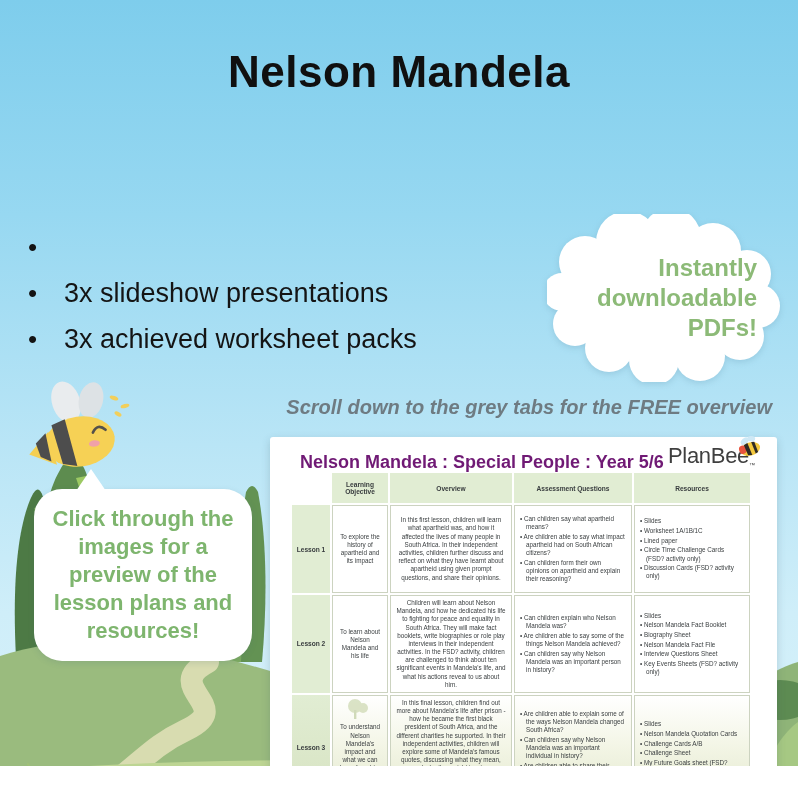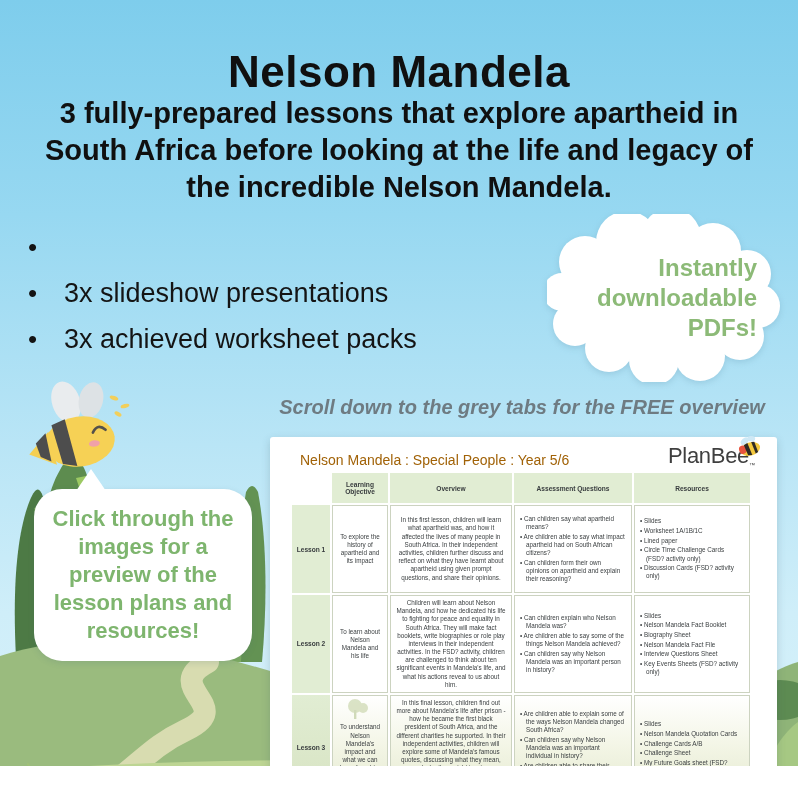--- a/index.html
+++ b/index.html
@@ -15,34 +15,34 @@
     font-size:29px;font-weight:bold;line-height:37px;color:#101010;}
   .bullets{position:absolute;top:224px;left:28px;}
   .bullet-row{display:flex;align-items:center;height:46px;font-size:27px;color:#141414;}
   .bullet-dot{width:36px;text-align:left;font-size:26px;}
   
   .cloud{position:absolute;left:547px;top:214px;width:242px;height:168px;}
   .cloud svg{position:absolute;inset:0;filter:drop-shadow(0 2px 3px rgba(110,160,185,.35));}
   .cloud-text{position:absolute;inset:0;display:flex;align-items:center;justify-content:center;
     text-align:right;padding:0 32px;font-size:24px;line-height:30px;font-weight:bold;color:#8cba77;}
   
-  .scroll-hint{position:absolute;top:396px;left:272px;width:500px;text-align:center;
+  .scroll-hint{position:absolute;top:396px;left:272px;width:500px;text-align:right;
     font-size:20px;font-weight:bold;font-style:italic;color:#6e7b82;}
   
   .bee{position:absolute;left:14px;top:378px;width:120px;height:94px;}
   
   .bubble{position:absolute;left:34px;top:489px;width:202px;background:#fff;border-radius:28px;
     box-shadow:0 2px 6px rgba(70,110,120,.18);padding:16px 8px;text-align:center;
     font-size:22px;line-height:28px;font-weight:bold;color:#7eb56e;z-index:3;}
   .bubble-pointer{position:absolute;top:-20px;left:42px;width:0;height:0;
     border-left:15px solid transparent;border-right:15px solid transparent;border-bottom:22px solid #fff;}
   
   .doc{position:absolute;left:270px;top:437px;width:507px;height:348px;background:#fff;
     border-radius:3px;box-shadow:0 3px 9px rgba(50,80,90,.22);z-index:2;}
-  .doc-title{position:absolute;left:30px;top:15px;font-size:14px;font-weight:normal;color:#a16207;}
+  .doc-title{position:absolute;left:30px;top:15px;font-size:18px;font-weight:bold;color:#701a75;}
   .logo{position:absolute;right:22px;top:6px;height:30px;}
   .logo-text{font-size:22px;color:#3f3f3f;letter-spacing:-0.3px;}
   .logo-tm{font-size:6px;color:#3f3f3f;vertical-align:sub;}
   .logo-bee{position:absolute;right:-10px;top:-9px;}
   .doc-table{position:absolute;left:20px;top:34px;border-collapse:separate;border-spacing:2px;
     table-layout:fixed;color:#3c4042;}
   .doc-table td{vertical-align:middle;}
   .hcell{background:#e1edd3;font-size:6.6px;font-weight:bold;text-align:center;padding:3px 2px;color:#383c3e;}
   .blank{background:transparent;}
   .lcell{background:#e1edd3;font-size:6.6px;font-weight:bold;text-align:center;color:#383c3e;}
@@ -86,21 +86,20 @@
 
     <path d="M700 798 L 700 726 C 735 692 772 670 798 662 L 798 798 Z" fill="#8fb478"></path>
     <ellipse cx="780" cy="700" rx="34" ry="20" fill="#5d8b52"></ellipse>
     <path d="M756 798 C 768 742 798 722 798 722 L 798 798 Z" fill="#a6c883"></path>
 
     <path d="M0 772 C 150 760 300 758 420 762 C 560 766 700 762 798 770 L 798 798 L 0 798 Z" fill="#bdd593"></path>
     <path d="M30 798 q 4 -22 -2 -34 M44 798 q 2 -20 8 -28 M120 796 q 3 -18 -3 -28 M210 798 q -4 -20 2 -30 M300 796 q 4 -16 -2 -26 M390 798 q 3 -20 -4 -30 M470 796 q -3 -18 3 -28 M560 798 q 4 -20 -2 -30 M640 796 q -3 -18 3 -26 M700 798 q 4 -20 -3 -30 M742 798 q -3 -18 3 -28 M764 798 q 3 -22 -3 -32 M784 798 q 4 -18 -2 -26" stroke="#9fbf77" stroke-width="2.2" fill="none" stroke-linecap="round"></path>
   </svg>
 
   <h1 class="main-title fg" style="position:absolute">Nelson Mandela</h1>
-  <div class="subtitle fg">3 fully-prepared lessons that explore apartheid in South Africa before looking at the life and legacy of the incredible Nelson Mandela.</div>
 
   <div class="bullets fg">
     <div class="bullet-row">
       <span class="bullet-dot">•</span>
     </div>
     <div class="bullet-row">
       <span class="bullet-dot">•</span>
       <span>3x slideshow presentations</span>
     </div>
     <div class="bullet-row">

